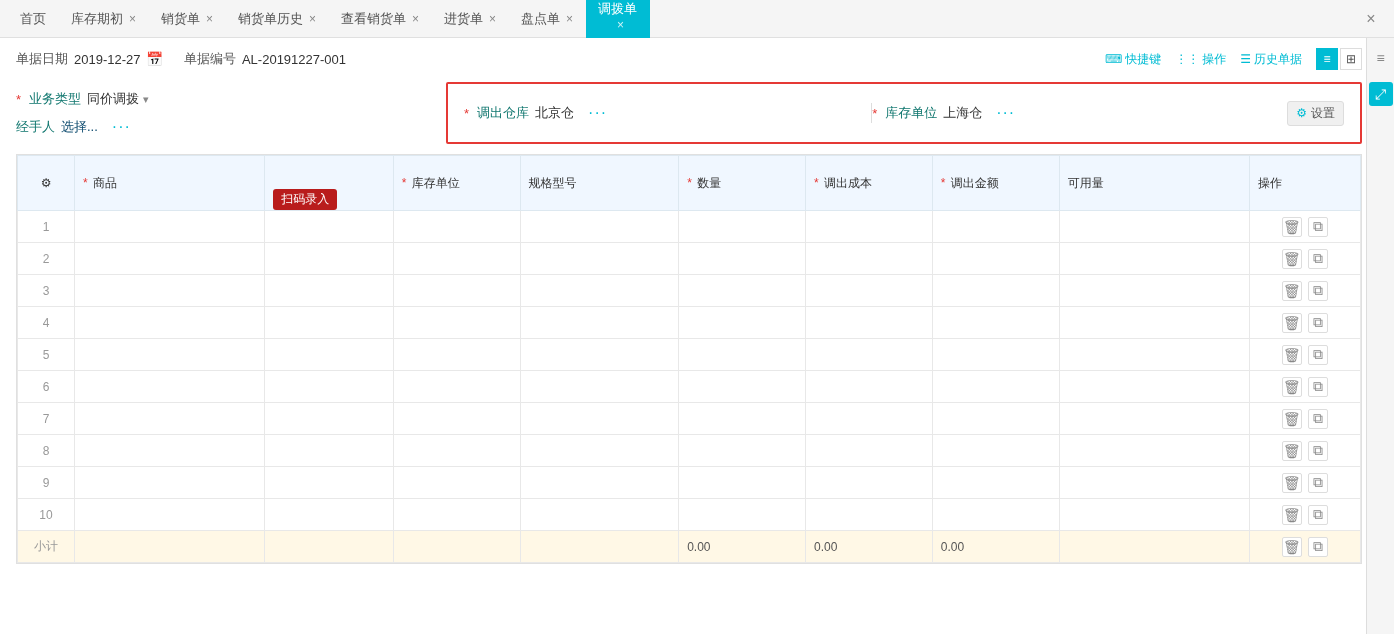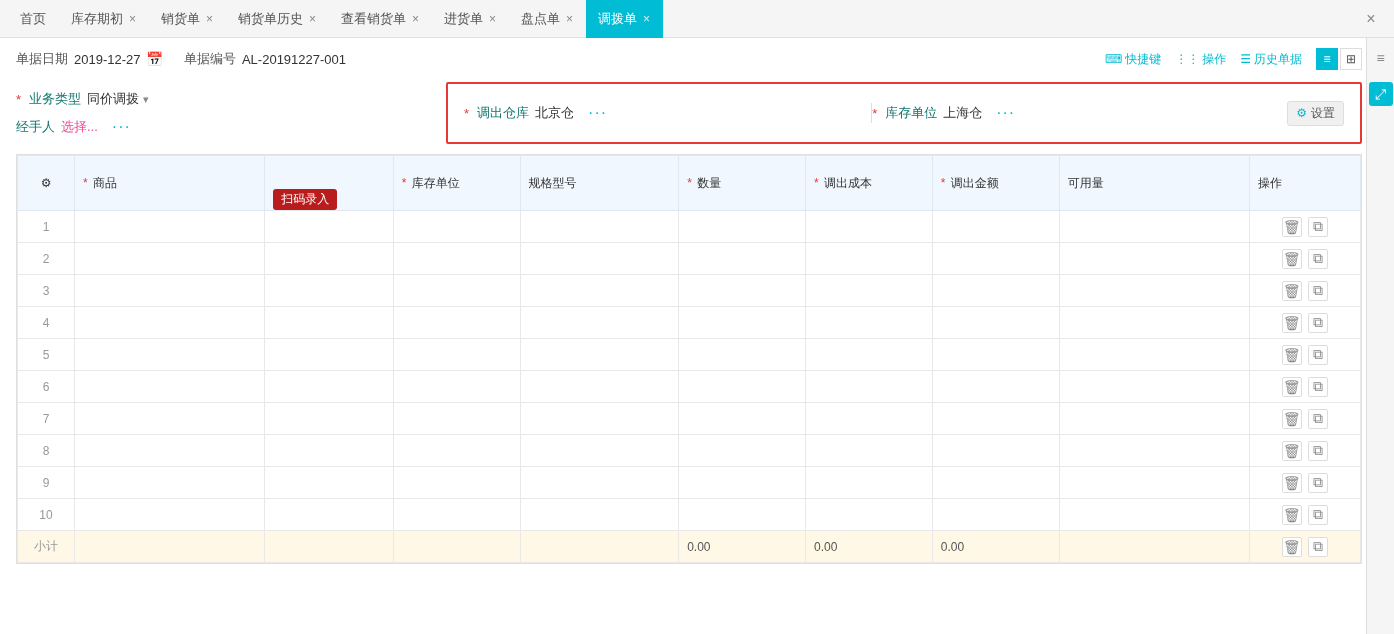--- a/index.html
+++ b/index.html
@@ -21,20 +21,21 @@
       cursor: pointer;
       font-size: 13px;
       color: #555;
       white-space: nowrap;
       border-right: 1px solid transparent;
     }
     .tab.active {
       background: #00bcd4;
       color: #fff;
       font-weight: 500;
+      flex-direction: column;
     }
     .tab .close-icon {
       margin-left: 6px;
       font-size: 12px;
       color: #888;
       cursor: pointer;
     }
     .tab.active .close-icon { color: rgba(255,255,255,0.8); }
     .tab-close-right {
       margin-left: auto;
@@ -337,21 +338,21 @@
       <div class="form-field">
         <span class="required">*</span>
         <label class="field-label">业务类型</label>
         <div class="dropdown-btn">
           <span>同价调拨</span>
           <span class="dropdown-arrow">▾</span>
         </div>
       </div>
       <div class="form-field" style="margin-top:6px;">
         <label class="field-label">经手人</label>
-        <span class="person-placeholder" style="color:#ec4899; cursor:pointer;">选择...</span>
+        <span class="person-placeholder" style="color:#0c4a6e; cursor:pointer;">选择...</span>
         <span class="field-dots">···</span>
       </div>
     </div>
 
     <div class="form-right">
       <div class="warehouse-item">
         <span class="required">*</span>
         <label class="field-label">调出仓库</label>
         <span class="field-value">北京仓</span>
         <span class="field-dots">···</span>

